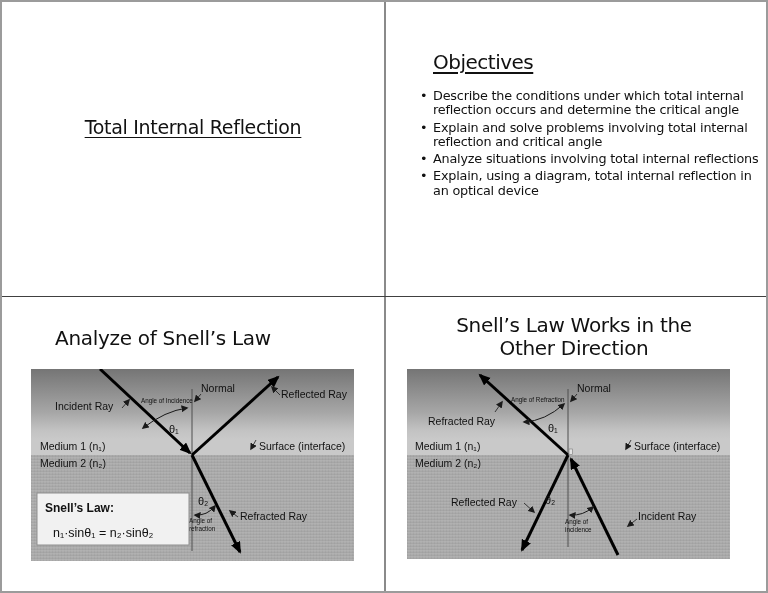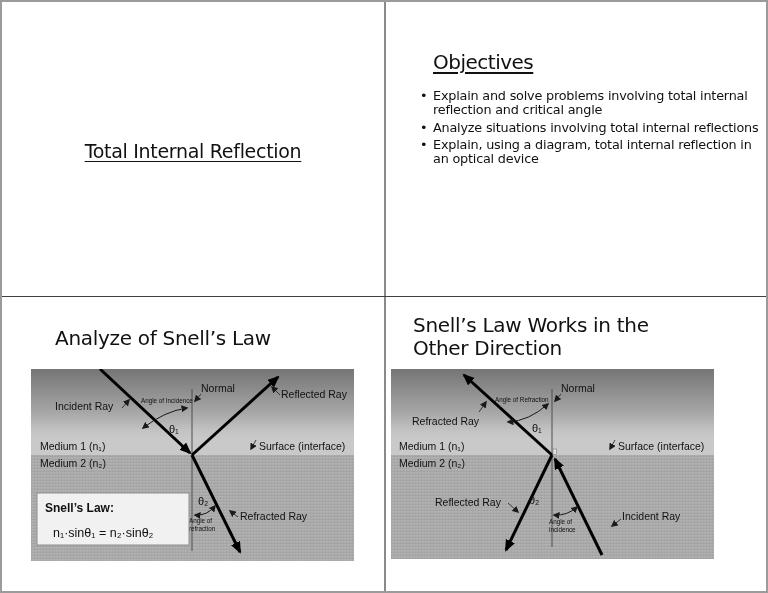--- a/index.html
+++ b/index.html
@@ -7,27 +7,26 @@
     position:relative;width:768px;height:593px;box-sizing:border-box;
     background:#ffffff;border:2px solid #9b9b9b;overflow:hidden;
     font-family:"DejaVu Sans",sans-serif;color:#111;
   }
   .divider-v{position:absolute;left:382px;top:0;bottom:0;width:2px;background:#8a8a8a;}
   .divider-h{position:absolute;left:0;right:0;top:294px;height:1px;background:#404040;}
   .quad{position:absolute;overflow:hidden;}
   .quad-tl{left:0;top:0;width:382px;height:294px;}
   .quad-tr{left:384px;top:0;width:380px;height:294px;padding-left:26px;}
   .quad-bl{left:0;top:295px;width:382px;height:294px;}
-  .quad-br{left:364px;top:295px;width:380px;height:294px;}
+  .quad-br{left:380px;top:295px;width:380px;height:294px;text-align:center;}
 
   .tl-title{
     position:absolute;top:114px;left:0;width:100%;text-align:center;
     font-size:19px;letter-spacing:-0.3px;text-decoration:underline;
     text-underline-offset:3px;
-    margin-top:24px;
   }
   .tr-heading{
     position:absolute;left:47px;top:48px;font-size:20px;letter-spacing:-0.5px;
     text-decoration:underline;text-underline-offset:3px;
   }
   .tr-bullets{
     position:absolute;left:33px;top:87px;width:343px;margin:0;padding:0;list-style:none;
     font-size:12.8px;line-height:14.3px;letter-spacing:-0.2px;
   }
   .tr-bullets li{position:relative;padding-left:14px;margin:0 0 3px 0;}
@@ -47,20 +46,21 @@
   <div class="divider-v"></div>
   <div class="divider-h"></div>
 
   <div class="quad quad-tl">
     <div class="tl-title">Total Internal Reflection</div>
   </div>
 
   <div class="quad quad-tr">
     <div class="tr-heading">Objectives</div>
     <ul class="tr-bullets">
+      <li>Describe the conditions under which total internal reflection occurs and determine the critical angle</li>
       <li>Explain and solve problems involving total internal reflection and critical angle</li>
       <li>Analyze situations involving total internal reflections</li>
       <li>Explain, using a diagram, total internal reflection in an optical device</li>
     </ul>
   </div>
 
   <div class="quad quad-bl">
     <div class="bl-title">Analyze of Snell’s Law</div>
     <svg class="diagram diag-bl" width="323" height="192" viewBox="0 0 323 192">
       <defs>

